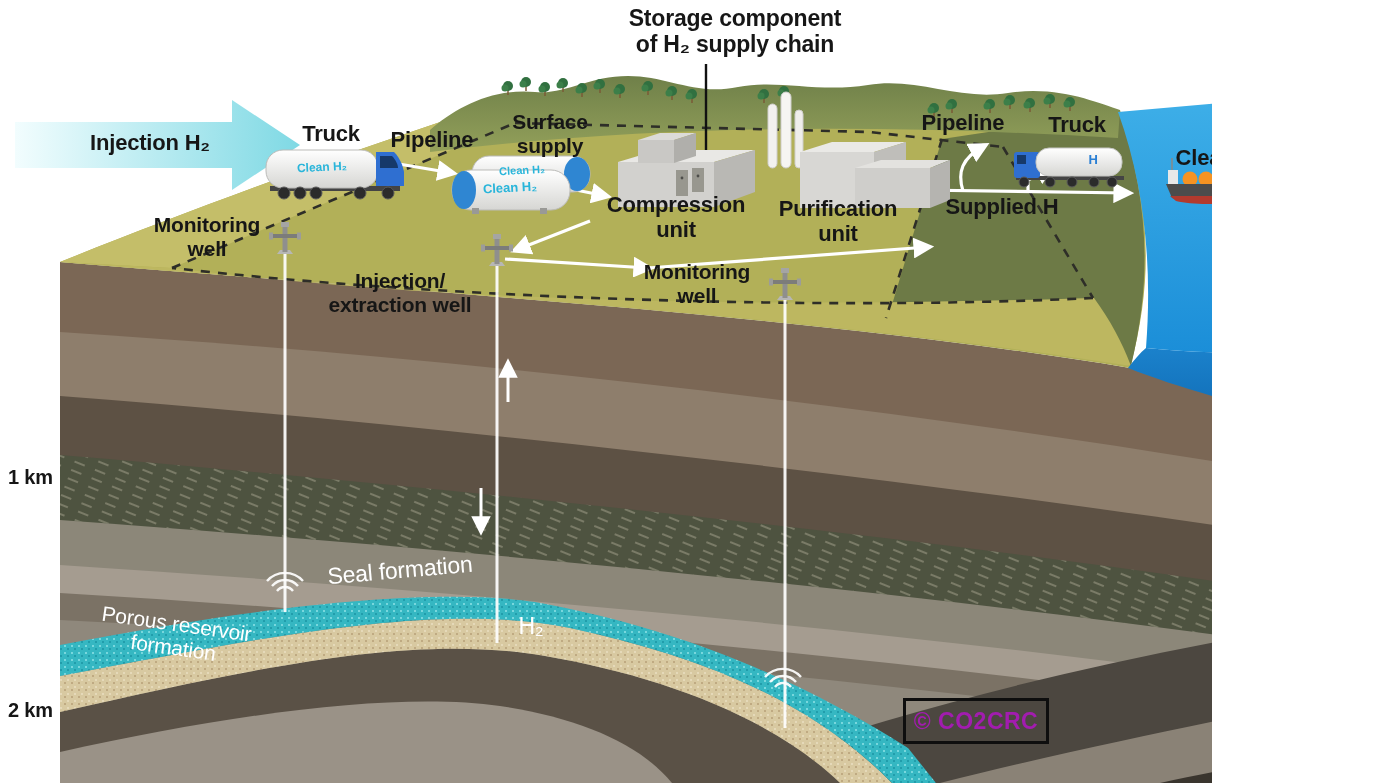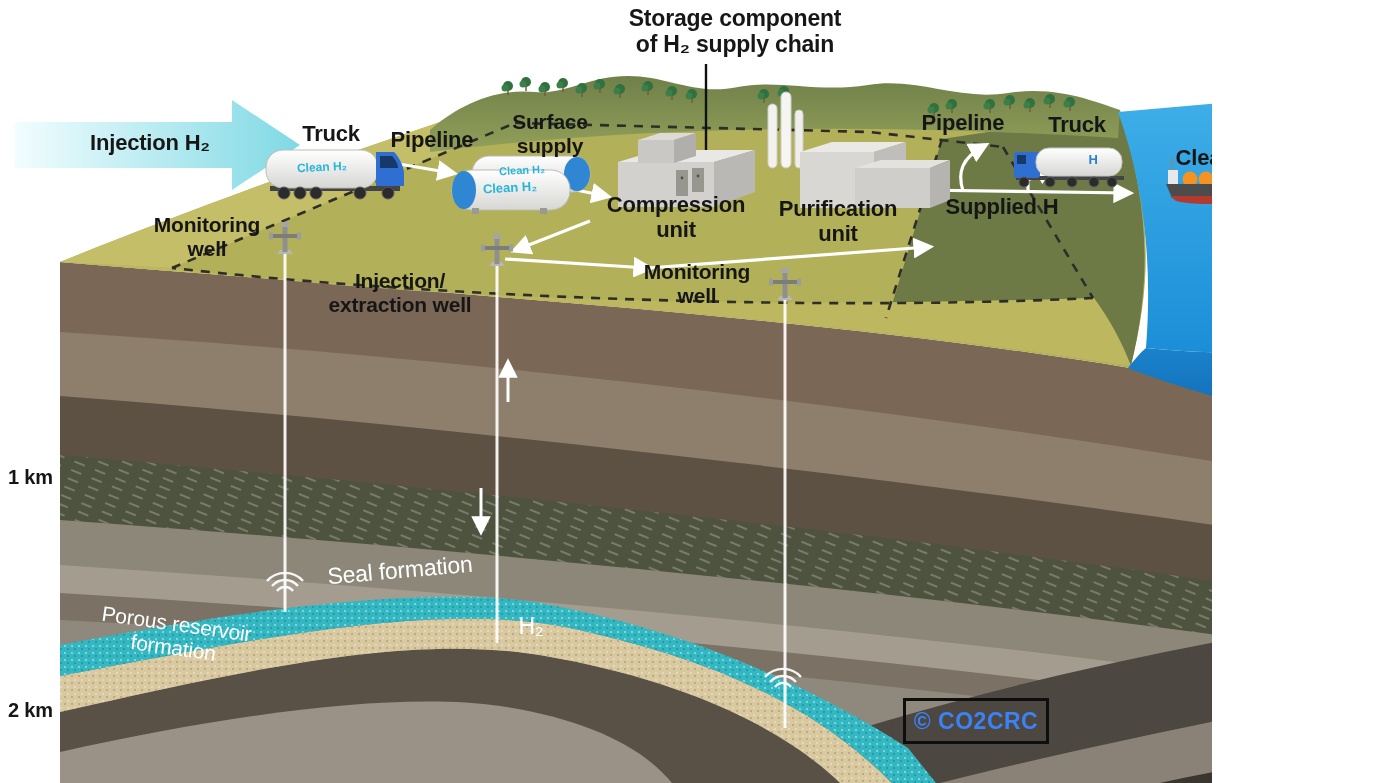--- a/index.html
+++ b/index.html
@@ -11,21 +11,21 @@
   .s21{font-size:21px;}
   .s23{font-size:23px;}
   .white{color:#fff;font-weight:500;}
   .left-align{transform:none;text-align:center;}
   .tiny{font-size:12px;font-weight:700;color:#29b5da;letter-spacing:0;}
   .rot-m3{transform:translate(-50%,0) rotate(-3deg);}
   .rot-m5{transform:translate(-50%,0) rotate(-5deg);}
   .rot-p8{transform:translate(-50%,0) rotate(8deg);}
   .watermark{position:absolute;left:903px;top:698px;width:140px;height:40px;border:3px solid #0e0e0e;
        display:flex;align-items:center;justify-content:center;font-size:23px;font-weight:700;
-       color:#3b82f6;letter-spacing:.5px;}
+       color:#a21caf;letter-spacing:.5px;}
 </style>
 </head>
 <body>
 
 <div class="scene">
 <svg width="1392" height="783" viewBox="0 0 1392 783">
   <defs>
     <clipPath id="blk">
           <path d="M60,262 C420,292 820,316 1130,368 C1230,389 1320,412 1392,424 L1392,783 L60,783 Z"></path>
         </clipPath>

